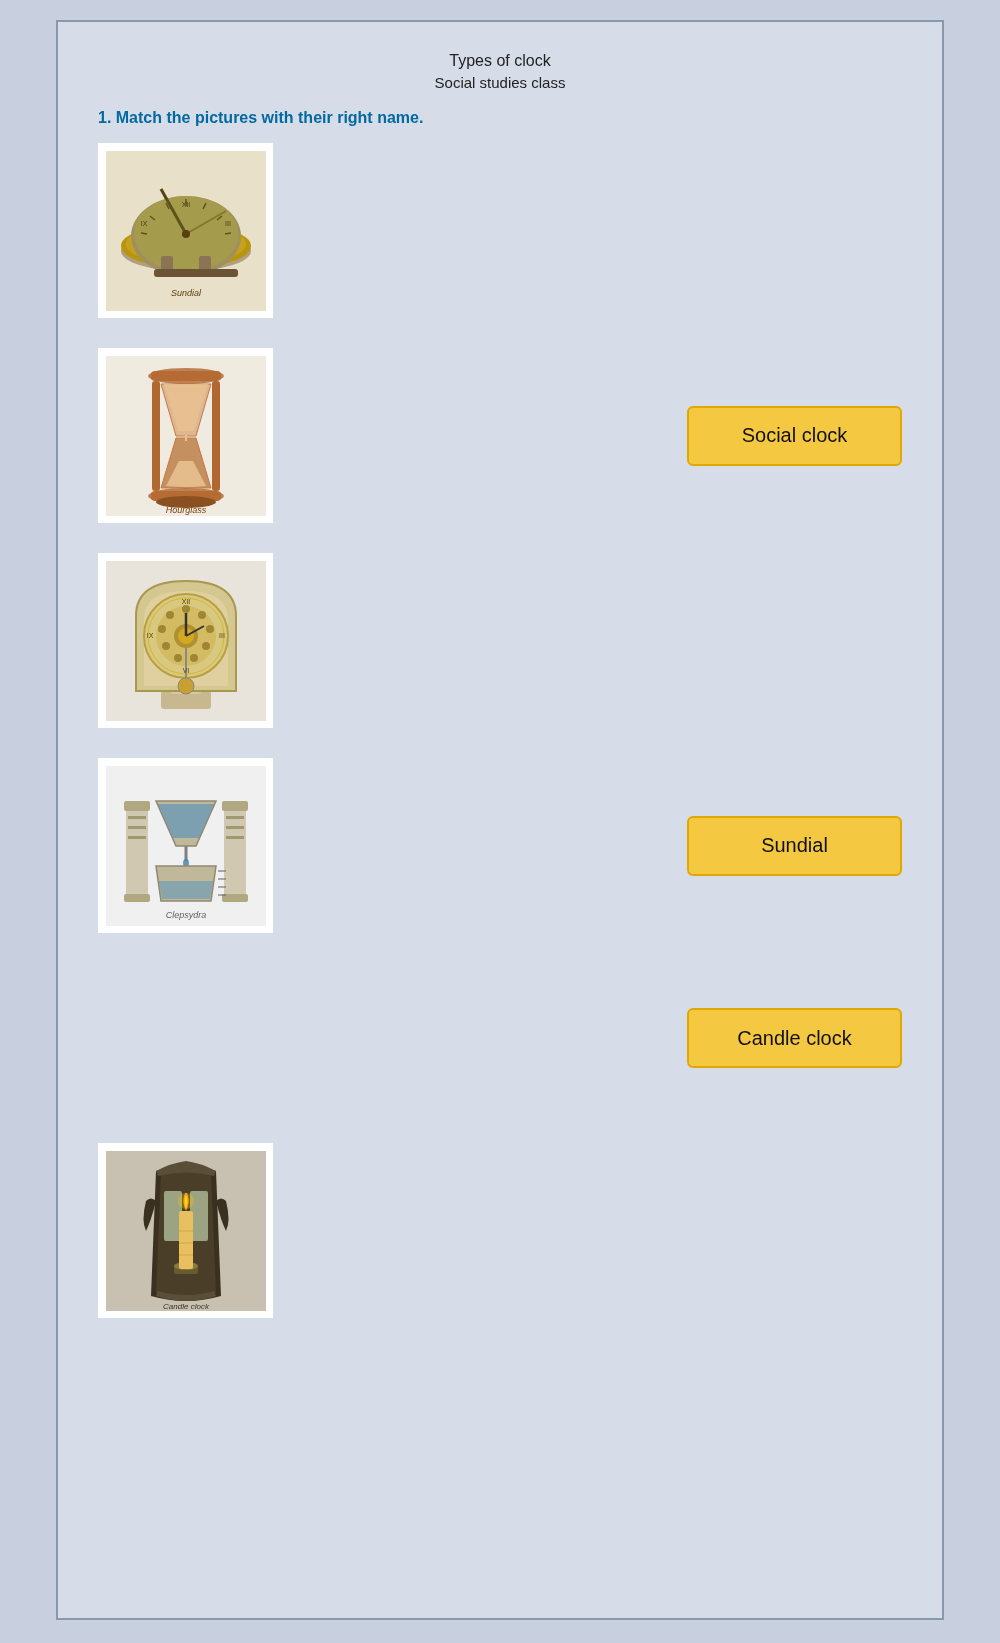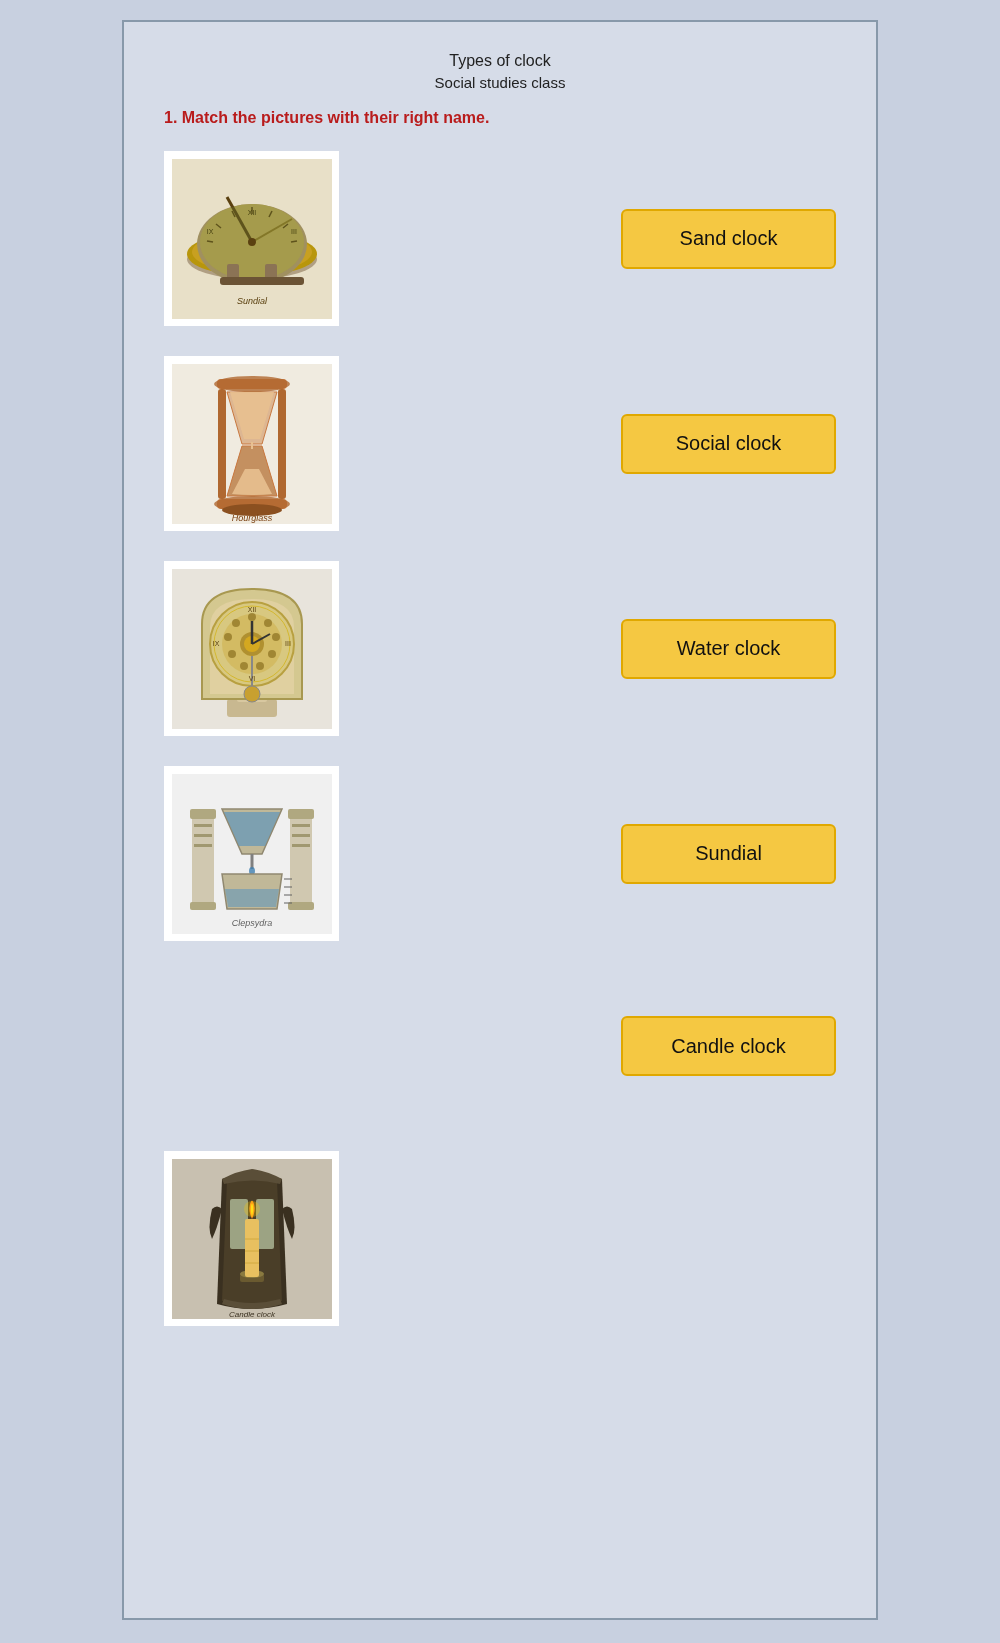--- a/index.html
+++ b/index.html
@@ -7,43 +7,43 @@
       background: #c8d0e0;
       display: flex;
       justify-content: center;
       align-items: flex-start;
       min-height: 1643px;
       font-family: Arial, sans-serif;
     }
     .page {
       background: #d6dce8;
       border: 2px solid #8899aa;
-      width: 756px;
+      width: 888px;
       min-height: 1600px;
       margin: 20px auto;
       padding: 30px 40px 40px 40px;
       position: relative;
     }
     .page-title {
       text-align: center;
       font-size: 16px;
       color: #222;
       margin-bottom: 4px;
     }
     .page-subtitle {
       text-align: center;
       font-size: 15px;
       color: #222;
       margin-bottom: 18px;
     }
     .instruction {
       font-size: 16px;
       font-weight: bold;
-      color: #b91c1c;
-      margin-bottom: 24px;
+      color: #0369a1;
+      margin-bottom: 16px;
     }
     .match-row {
       display: flex;
       align-items: center;
       margin-bottom: 30px;
       min-height: 150px;
     }
     .image-box {
       width: 175px;
       height: 175px;
@@ -114,23 +114,20 @@
 
         <circle cx="80" cy="83" r="4" fill="#5a4010"></circle>
 
         <rect x="55" y="105" width="12" height="15" rx="2" fill="#8B7355"></rect>
         <rect x="93" y="105" width="12" height="15" rx="2" fill="#8B7355"></rect>
         <rect x="48" y="118" width="84" height="8" rx="3" fill="#6B5335"></rect>
         <text x="80" y="145" text-anchor="middle" font-size="9" fill="#5a4010" font-style="italic">Sundial</text>
       </svg>
     </div>
     <div class="spacer"></div>
-    <div class="label-box">
-      <span>Sand clock</span>
-    </div>
   </div>
 
   <div class="match-row">
     <div class="image-box">
       <svg viewBox="0 0 160 160" width="160" height="160">
         <rect width="160" height="160" fill="#f0ebe0"></rect>
 
         <rect x="45" y="15" width="70" height="10" rx="4" fill="#c87840"></rect>
 
         <rect x="45" y="135" width="70" height="10" rx="4" fill="#c87840"></rect>
@@ -200,23 +197,20 @@
         <line x1="80" y1="75" x2="80" y2="52" stroke="#333" stroke-width="2.5"></line>
         <line x1="80" y1="75" x2="98" y2="65" stroke="#333" stroke-width="2"></line>
 
         <text x="80" y="43" text-anchor="middle" font-size="7" fill="#5a4010">XII</text>
         <text x="116" y="77" text-anchor="middle" font-size="7" fill="#5a4010">III</text>
         <text x="80" y="112" text-anchor="middle" font-size="7" fill="#5a4010">VI</text>
         <text x="44" y="77" text-anchor="middle" font-size="7" fill="#5a4010">IX</text>
       </svg>
     </div>
     <div class="spacer"></div>
-    <div class="label-box">
-      <span>Water clock</span>
-    </div>
   </div>
 
   <div class="match-row">
     <div class="image-box">
       <svg viewBox="0 0 160 160" width="160" height="160">
         <rect width="160" height="160" fill="#f0f0f0"></rect>
 
         <rect x="20" y="40" width="22" height="90" fill="#d0c8b0"></rect>
         <rect x="18" y="35" width="26" height="10" rx="2" fill="#b0a880"></rect>
         <rect x="18" y="128" width="26" height="8" rx="2" fill="#b0a880"></rect>

